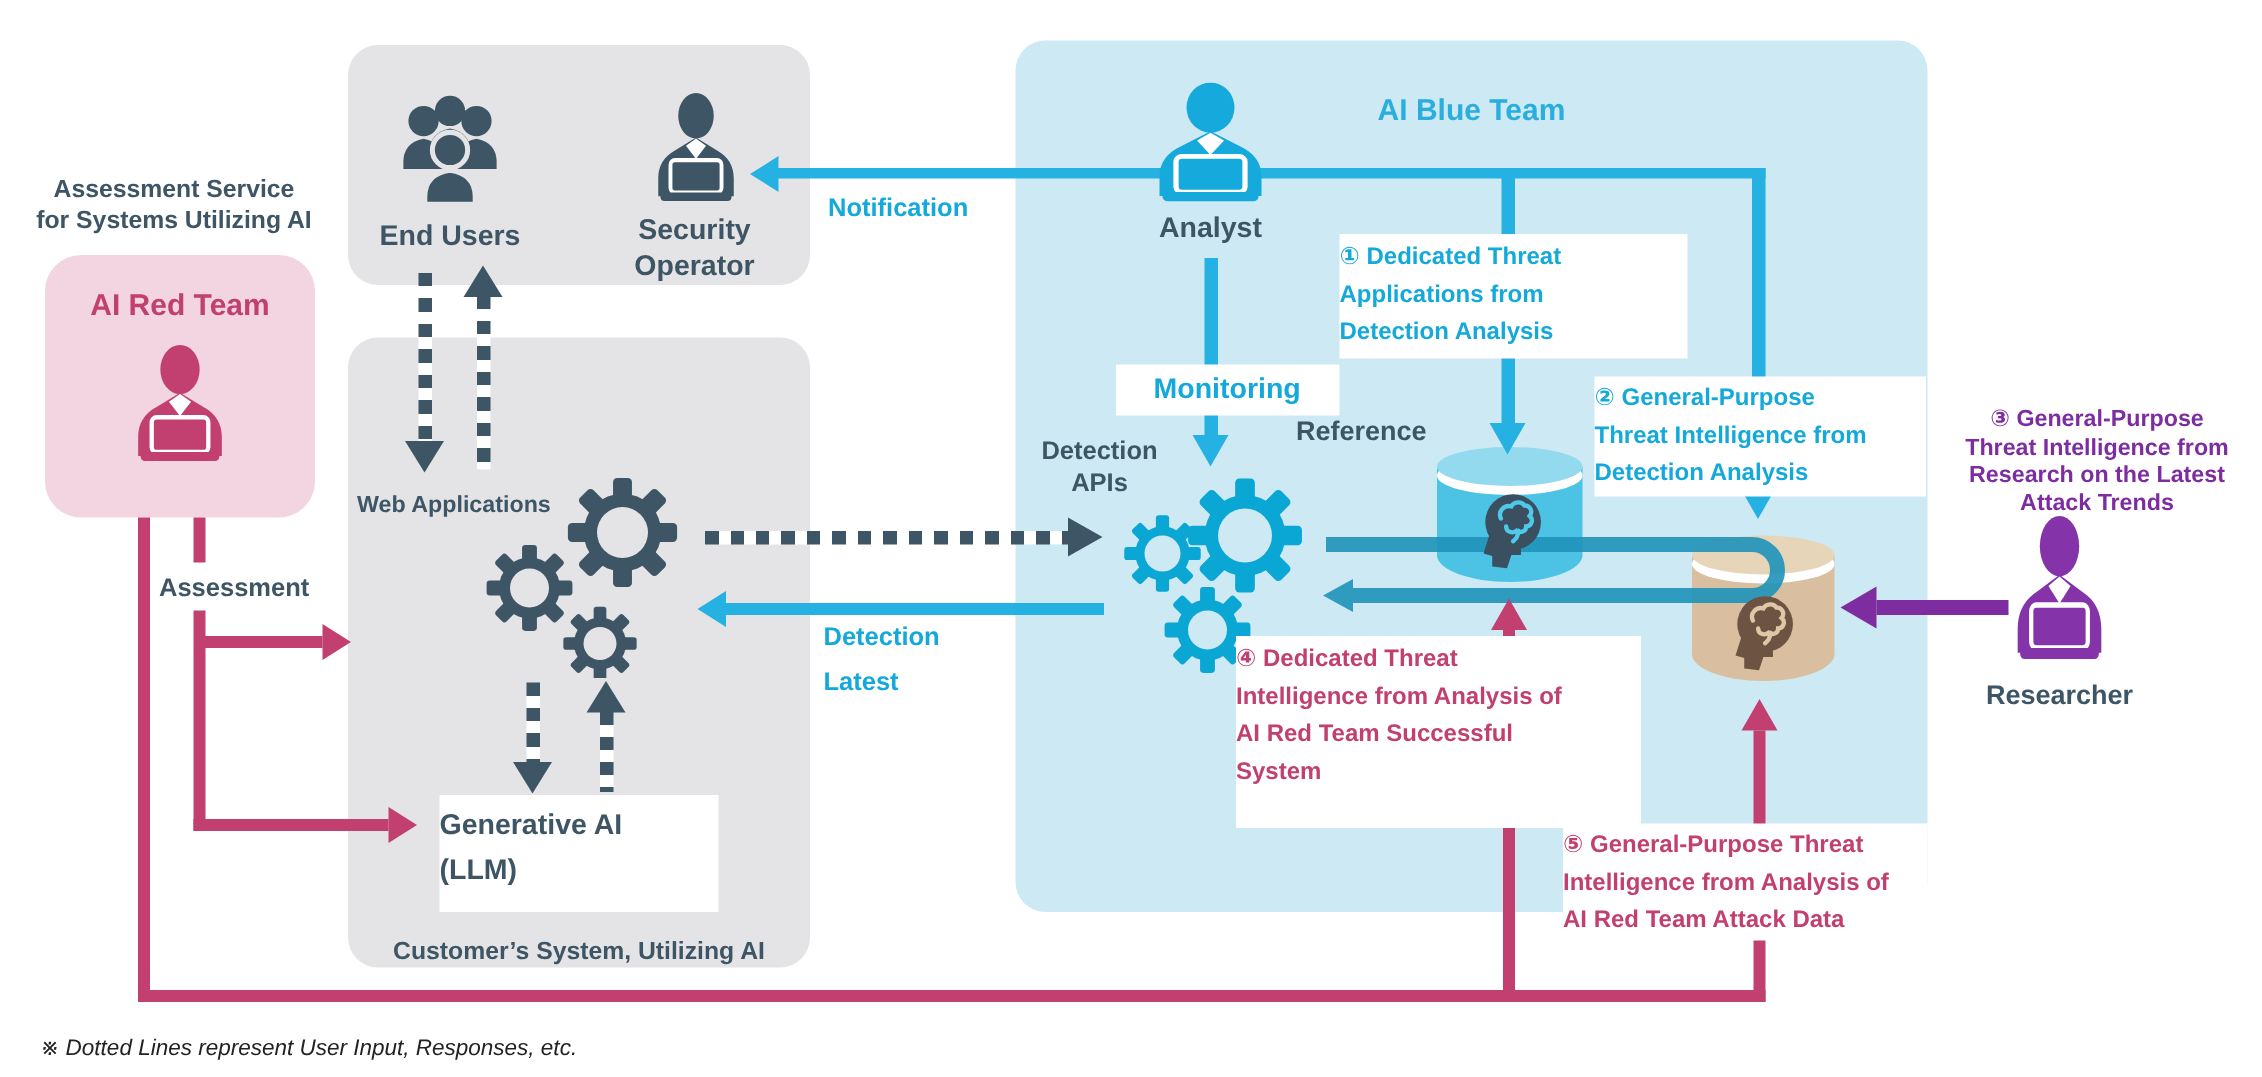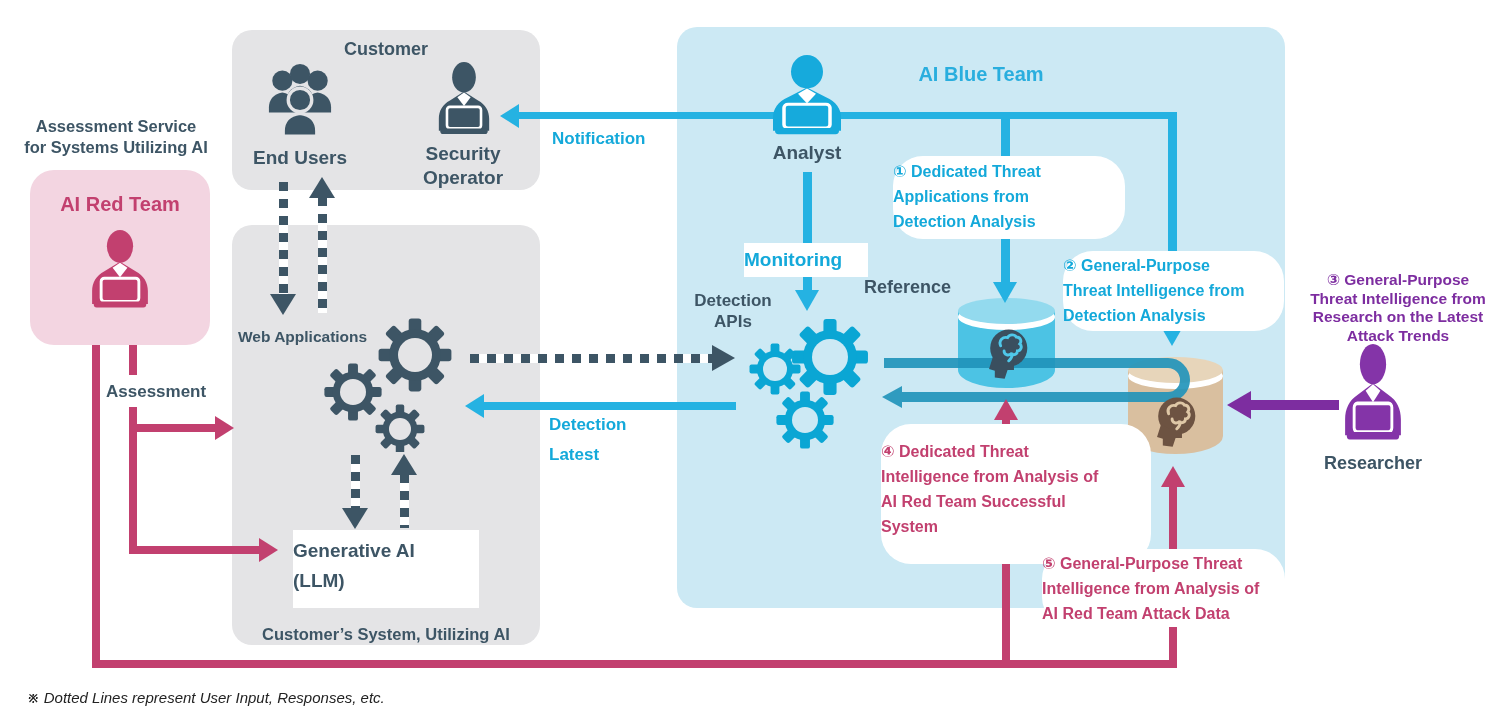--- a/index.html
+++ b/index.html
@@ -28,21 +28,21 @@
   .tri-left{border-top:12px solid transparent;border-bottom:12px solid transparent;border-right:19px solid #25b2e2;}
   .tri-right{border-top:12px solid transparent;border-bottom:12px solid transparent;border-left:19px solid #25b2e2;}
   .tri-up{border-left:12px solid transparent;border-right:12px solid transparent;border-bottom:21px solid #25b2e2;}
   .tri-down{border-left:12px solid transparent;border-right:12px solid transparent;border-top:21px solid #25b2e2;}
   .cylinder{position:absolute;z-index:2;}
   .cyl-body{position:absolute;left:0;right:0;top:13px;bottom:0;border-radius:0 0 50% 50%/0 0 18px 18px;}
   .cyl-ring{position:absolute;left:0;right:0;top:6px;height:26px;border-radius:50%;background:#ffffff;}
   .cyl-top{position:absolute;left:0;right:0;top:0;height:26px;border-radius:50%;}
   svg.icon{position:absolute;z-index:5;}
   svg.gears{position:absolute;z-index:3;}
-  .ann{line-height:25px;font-size:16px;border-radius:30px;}
+  .ann{line-height:25px;font-size:16px;}
 </style>
 </head>
 <body>
 
 <div class="canvas">
 
   <svg width="0" height="0" style="position:absolute" aria-hidden="true">
     <defs>
       <g id="gear8">
         <rect x="-9" y="-52" width="18" height="26" rx="4"></rect>
@@ -174,37 +174,37 @@
     <use href="#person-laptop" fill="#16aadc"></use>
   </svg>
   <svg class="icon" width="82" height="86" viewBox="0 0 100 100" preserveAspectRatio="none" style="left:79px;top:230px;">
     <use href="#person-laptop" fill="#c2406f"></use>
   </svg>
   <svg class="icon" width="82" height="106" viewBox="0 0 100 100" preserveAspectRatio="none" style="left:1332px;top:344px;">
     <use href="#person-laptop" fill="#8434a8"></use>
   </svg>
 
   <div class="whitebox cyan-t" style="left:552px;top:101px;width:112px;height:28px;font-size:17px;line-height:28px;">Notification</div>
-  <div class="whitebox cyan-t" style="left:744px;top:219px;width:124px;height:34px;font-size:19px;line-height:34px;">Monitoring</div>
+  <div class="whitebox cyan-t" style="left:744px;top:219px;width:124px;height:34px;font-size:19px;line-height:34px;padding-left:25px;">Monitoring</div>
   <div class="whitebox cyan-t" style="left:549px;top:386px;width:117px;height:62px;font-size:17px;line-height:30px;">
     <div>Detection</div>
     <div>Latest</div>
   </div>
 
   <div class="whitebox ann cyan-t" style="left:893px;top:132px;width:232px;height:80px;padding-top:3px;">
     <div>① Dedicated Threat</div>
     <div>Applications from</div>
     <div>Detection Analysis</div>
   </div>
   <div class="whitebox ann cyan-t" style="left:1063px;top:227px;width:221px;height:78px;padding-top:2px;">
     <div>② General-Purpose</div>
     <div>Threat Intelligence from</div>
     <div>Detection Analysis</div>
   </div>
-  <div class="whitebox ann crimson-t" style="left:881px;top:424px;width:270px;height:125px;padding-top:15px;">
+  <div class="whitebox ann crimson-t" style="left:824px;top:424px;width:270px;height:125px;padding-top:3px;">
     <div>④ Dedicated Threat</div>
     <div>Intelligence from Analysis of</div>
     <div>AI Red Team Successful</div>
     <div>System</div>
   </div>
   <div class="whitebox ann crimson-t" style="left:1042px;top:549px;width:243px;height:76px;padding-top:2px;">
     <div>⑤ General-Purpose Threat</div>
     <div>Intelligence from Analysis of</div>
     <div>AI Red Team Attack Data</div>
   </div>
@@ -214,21 +214,20 @@
     <div>(LLM)</div>
   </div>
 
   <div class="lbl center" style="left:5px;top:116px;width:222px;font-size:16.5px;z-index:5;">
     <div>Assessment Service</div>
     <div>for Systems Utilizing AI</div>
   </div>
   <div class="lbl center crimson-t" style="left:30px;top:192px;width:180px;font-size:20px;z-index:5;">AI Red Team</div>
   <div class="lbl" style="left:103px;top:381px;font-size:17px;z-index:5;background:#fff;padding:0 3px;">Assessment</div>
 
-  <div class="lbl center" style="left:232px;top:38px;width:308px;font-size:18px;z-index:5;">Customer</div>
   <div class="lbl center" style="left:235px;top:146px;width:130px;font-size:19px;z-index:5;">End Users</div>
   <div class="lbl center" style="left:398px;top:142px;width:130px;font-size:19px;z-index:5;">
     <div>Security</div>
     <div>Operator</div>
   </div>
 
   <div class="lbl" style="left:238px;top:327px;font-size:15.5px;z-index:5;">Web Applications</div>
   <div class="lbl center" style="left:232px;top:612px;width:308px;font-size:16.5px;z-index:5;margin-top:12px;">Customer’s System, Utilizing AI</div>
 
   <div class="lbl center cyan-t" style="left:677px;top:38px;width:608px;font-size:20px;z-index:5;color:#29aede;">AI Blue Team</div>

